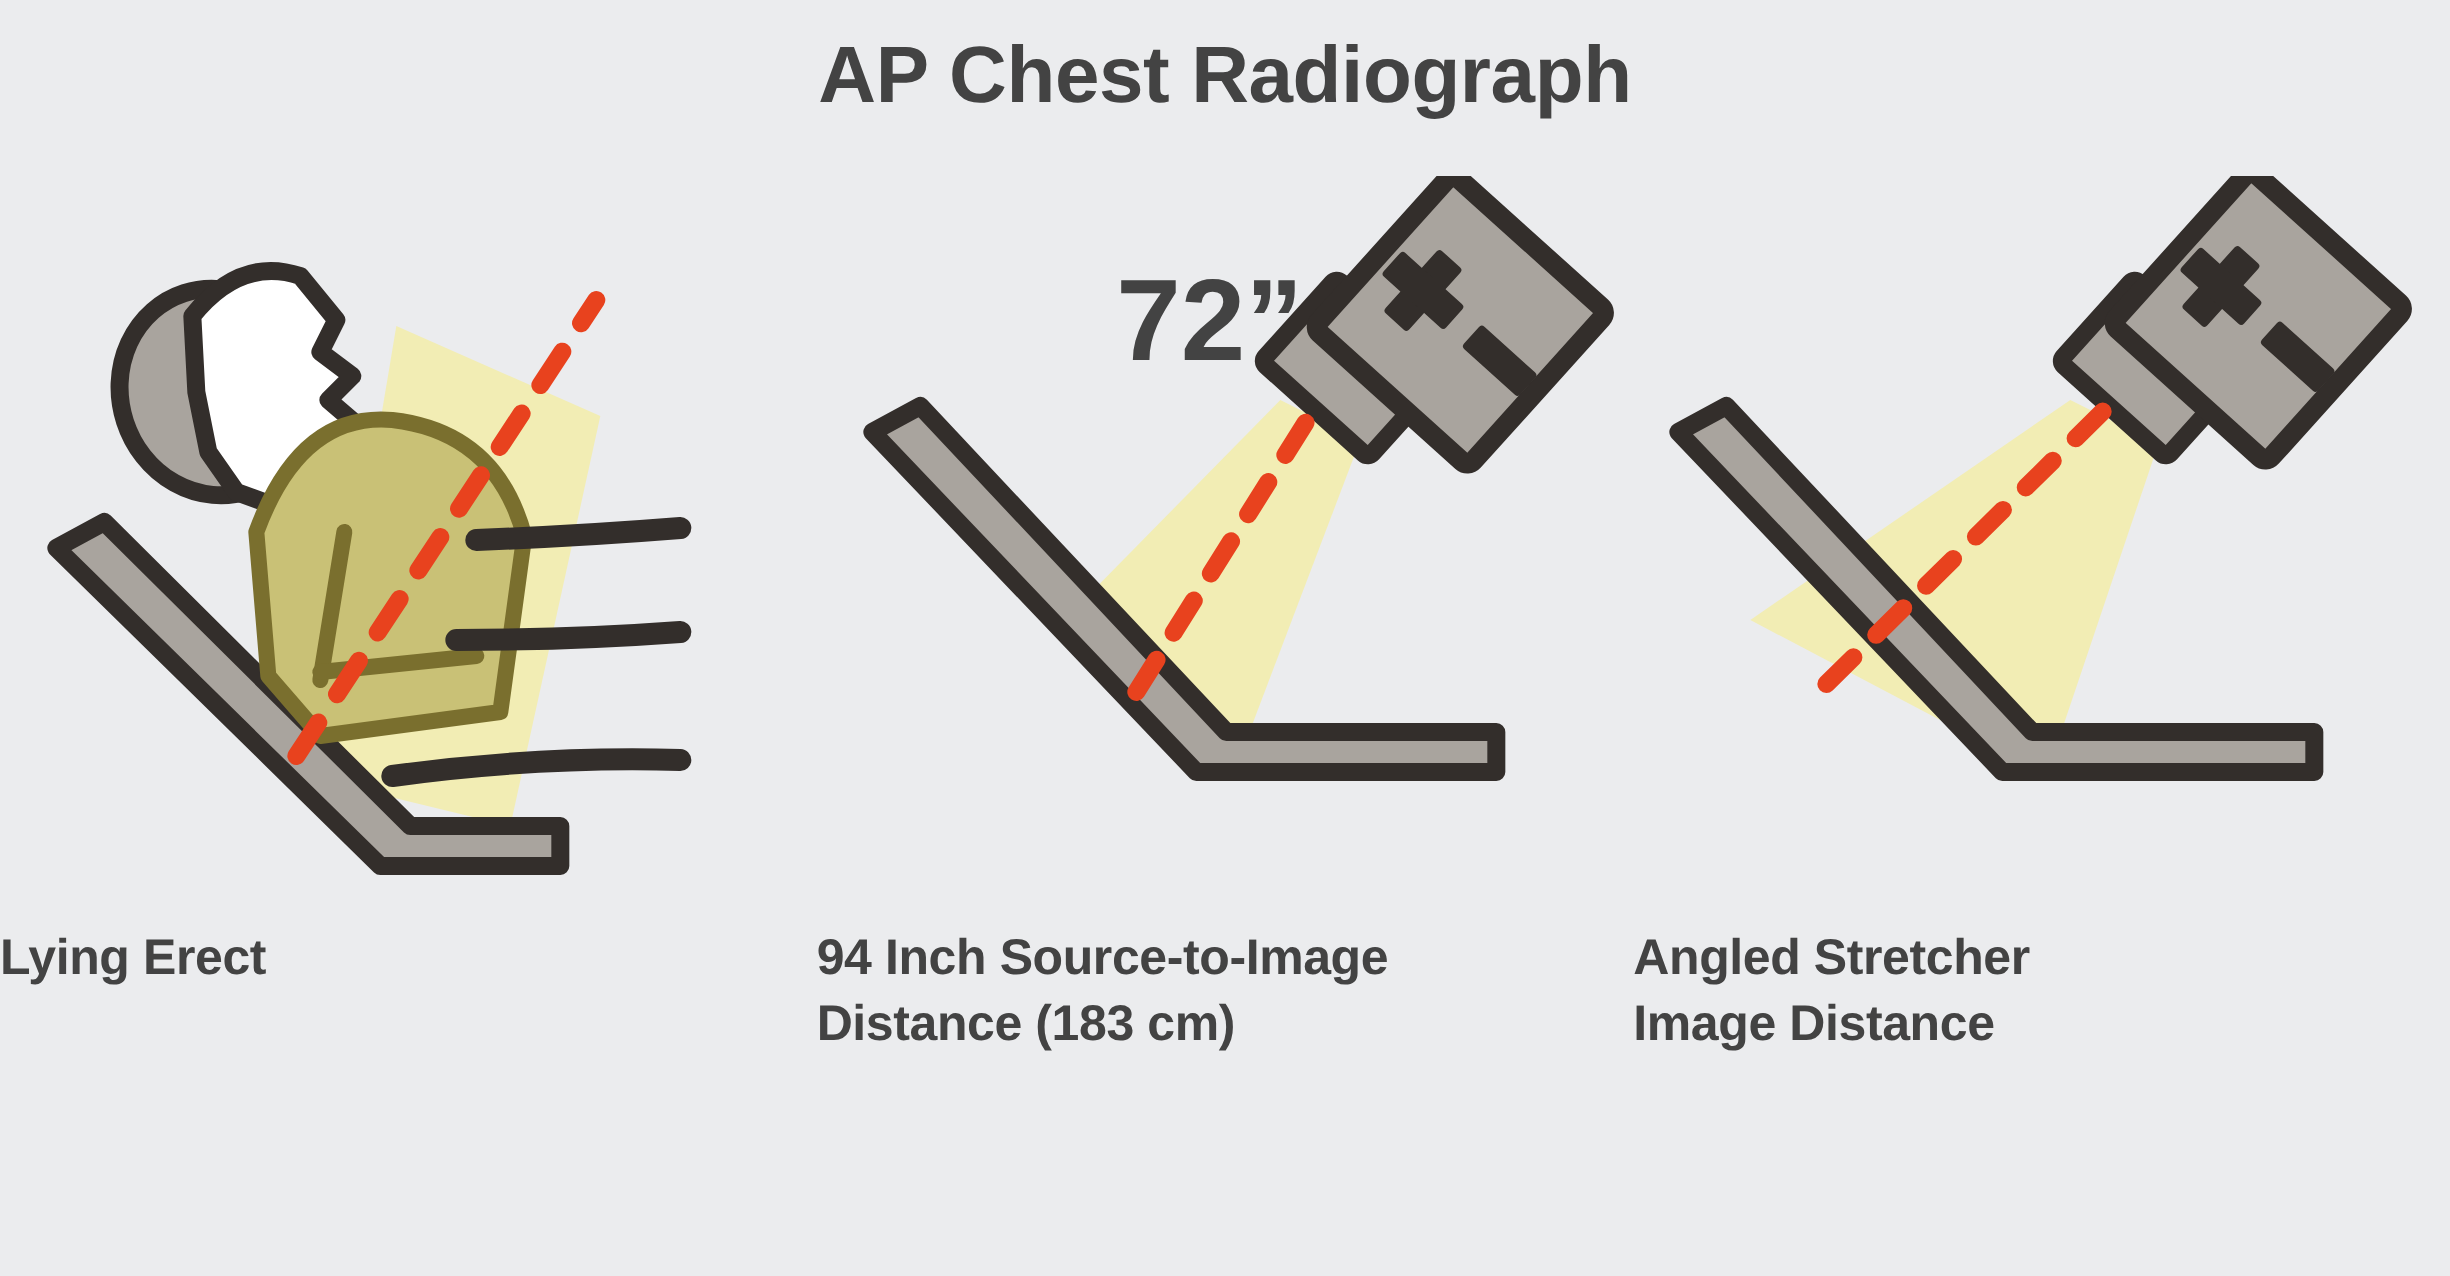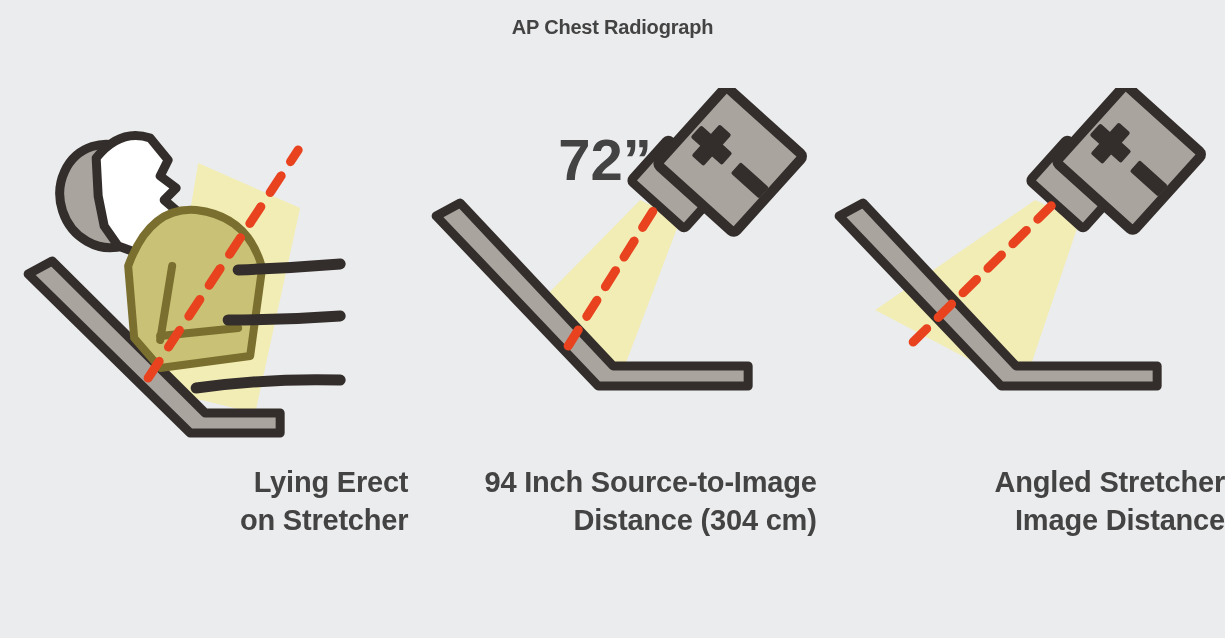--- a/index.html
+++ b/index.html
@@ -13,21 +13,21 @@
     font-family: "Liberation Sans", sans-serif;
     overflow: hidden;
     position: relative;
   }
   #page-title {
     position: absolute;
     top: 16px;
     left: 0;
     width: 1225px;
     text-align: center;
-    font-size: 20px;
+    font-size: 40px;
     font-weight: bold;
     color: #434343;
     letter-spacing: -0.2px;
   }
   .panels {
     position: absolute;
     top: 88px;
     left: 0;
     width: 1225px;
     height: 550px;
@@ -49,22 +49,22 @@
   .panel-art svg {
     display: block;
     width: 100%;
     height: 100%;
   }
   .panel-caption {
     position: absolute;
     top: 375px;
     left: 0;
     width: 100%;
-    text-align: right;
-    font-size: 29px;
+    text-align: left;
+    font-size: 25px;
     font-weight: bold;
     color: #434343;
     line-height: 1.32;
     letter-spacing: -0.2px;
   }
   .cap-line { display: block; }
 </style>
 </head>
 <body>
 
@@ -106,21 +106,20 @@
           <path d="M 196 300 Q 268 290 340 292" fill="none" stroke="#332e2b" stroke-width="11" stroke-linecap="round"></path>
         </g>
 
         <g>
           <line x1="148" y1="290" x2="298" y2="62" stroke="#e8421e" stroke-width="9" stroke-linecap="round" stroke-dasharray="20 17"></line>
         </g>
       </svg>
     </div>
     <div class="panel-caption">
       <span class="cap-line">Lying Erect</span>
-      <span class="cap-line">on Stretcher</span>
     </div>
   </div>
 
   <div class="panel">
     <div class="panel-art">
       <svg viewBox="0 0 408 360" xmlns="http://www.w3.org/2000/svg">
         <g>
           <polygon points="232,112 272,132 212,290 118,228" fill="#f2edb4"></polygon>
         </g>
 
@@ -147,21 +146,21 @@
           <line x1="160" y1="258" x2="248" y2="118" stroke="#e8421e" stroke-width="9" stroke-linecap="round" stroke-dasharray="19 16"></line>
         </g>
 
         <g>
           <text x="150" y="92" font-family="Liberation Sans, sans-serif" font-size="58" font-weight="bold" fill="#434343">72”</text>
         </g>
       </svg>
     </div>
     <div class="panel-caption">
       <span class="cap-line">94 Inch Source-to-Image</span>
-      <span class="cap-line">Distance (304 cm)</span>
+      <span class="cap-line">Distance (183 cm)</span>
     </div>
   </div>
 
   <div class="panel">
     <div class="panel-art">
       <svg viewBox="0 0 408 360" xmlns="http://www.w3.org/2000/svg">
         <g>
           <polygon points="218,112 262,134 206,300 58,222" fill="#f2edb4"></polygon>
         </g>
 

